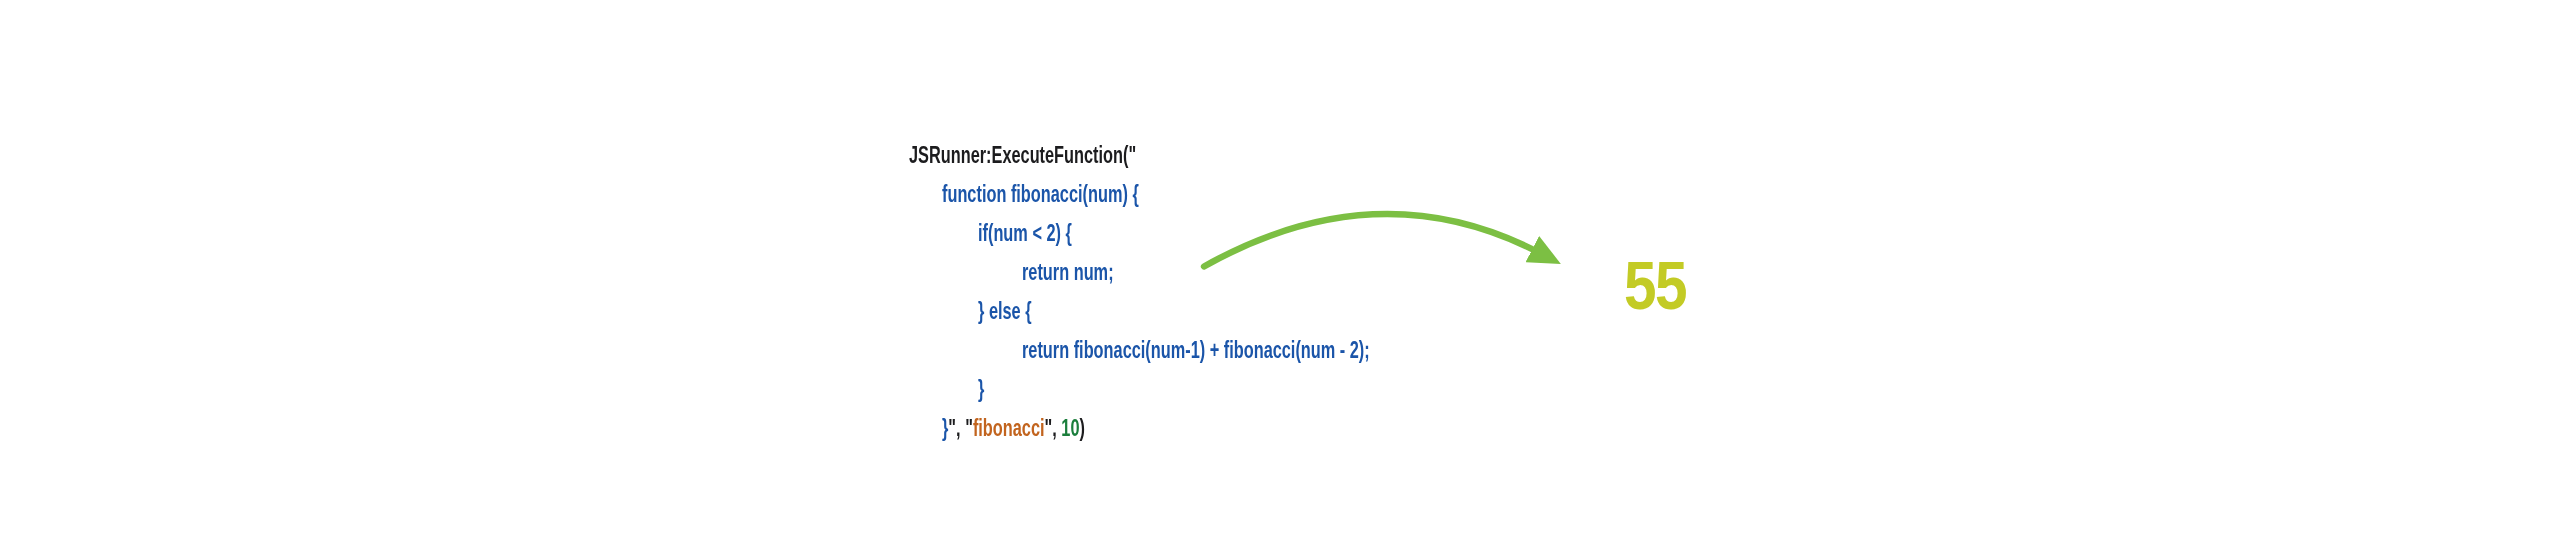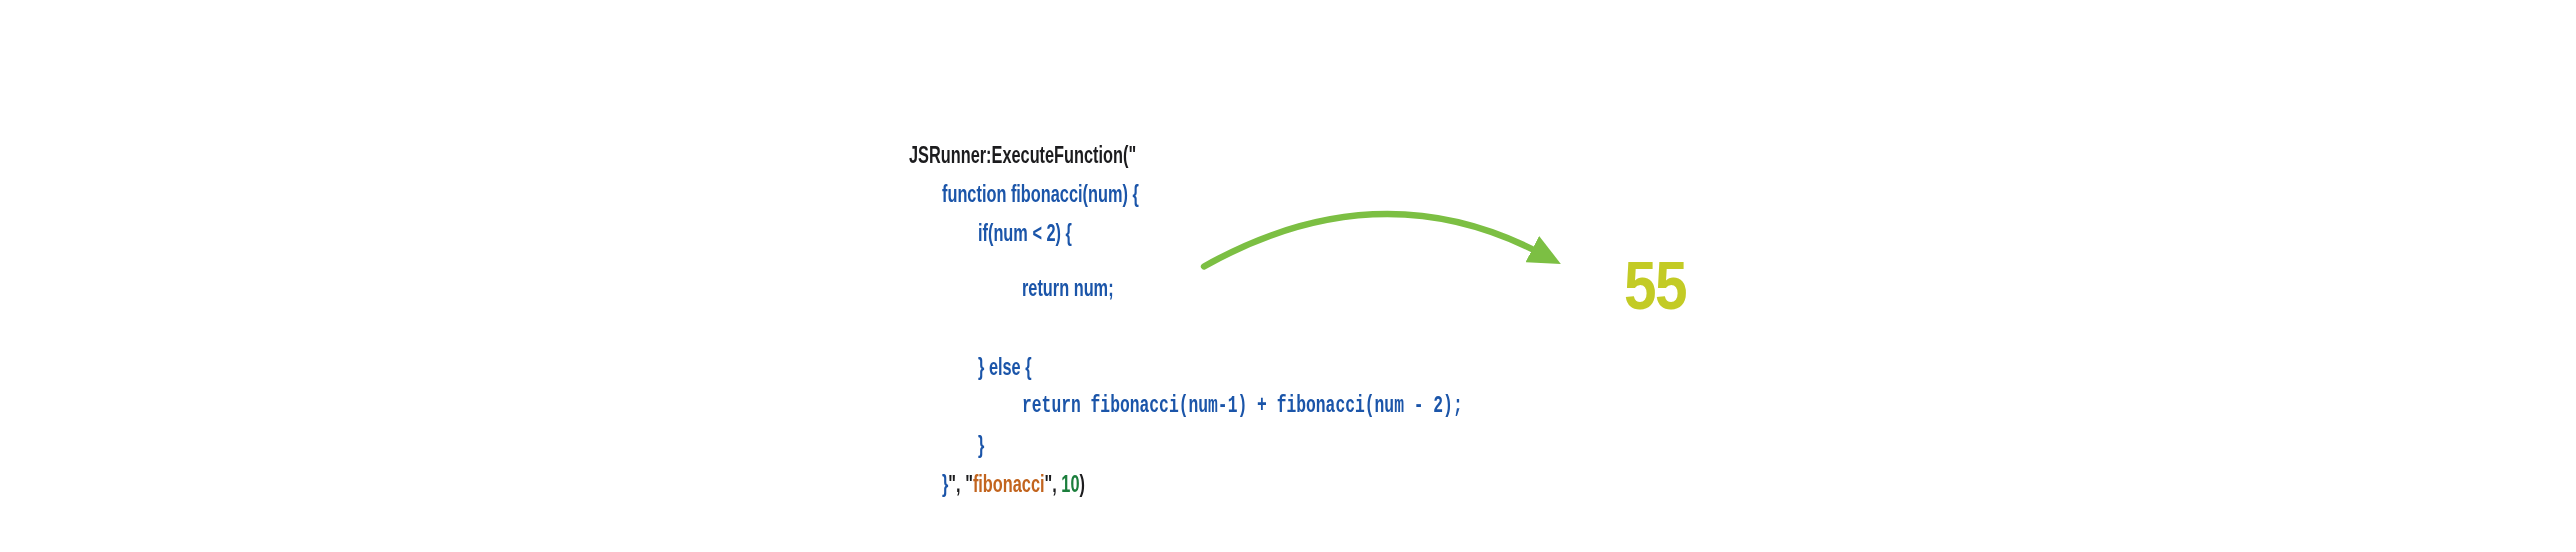--- a/index.html
+++ b/index.html
@@ -59,23 +59,23 @@
 </style>
 </head>
 <body>
 
 <div class="stage">
 
   <div class="code-block">
       <div class="code-line" style="padding-left: 0px;"><span class="code-text"><span style="color: rgb(28, 28, 30);">JSRunner:ExecuteFunction("</span></span></div>
       <div class="code-line" style="padding-left: 33px;"><span class="code-text"><span style="color: rgb(27, 85, 169);">function fibonacci(num) {</span></span></div>
       <div class="code-line" style="padding-left: 69px;"><span class="code-text"><span style="color: rgb(27, 85, 169);">if(num &lt; 2) {</span></span></div>
-      <div class="code-line" style="padding-left: 113px; margin-top: 16px;"><span class="code-text"><span style="color: rgb(27, 85, 169);">return num;</span></span></div>
-      <div class="code-line" style="padding-left: 69px; margin-top: 40px;"><span class="code-text"><span style="color: rgb(27, 85, 169);">} else {</span></span></div>
-      <div class="code-line" style="padding-left: 113px; font-family: Liberation Mono, monospace;"><span class="code-text"><span style="color: rgb(27, 85, 169);">return fibonacci(num-1) + fibonacci(num - 2);</span></span></div>
+      <div class="code-line" style="padding-left: 113px;"><span class="code-text"><span style="color: rgb(27, 85, 169);">return num;</span></span></div>
+      <div class="code-line" style="padding-left: 69px;"><span class="code-text"><span style="color: rgb(27, 85, 169);">} else {</span></span></div>
+      <div class="code-line" style="padding-left: 113px;"><span class="code-text"><span style="color: rgb(27, 85, 169);">return fibonacci(num-1) + fibonacci(num - 2);</span></span></div>
       <div class="code-line" style="padding-left: 69px;"><span class="code-text"><span style="color: rgb(27, 85, 169);">}</span></span></div>
       <div class="code-line" style="padding-left: 33px;"><span class="code-text"><span style="color: rgb(27, 85, 169);">}</span><span style="color: rgb(28, 28, 30);">", "</span><span style="color: rgb(194, 100, 30);">fibonacci</span><span style="color: rgb(28, 28, 30);">", </span><span style="color: rgb(27, 126, 60);">10</span><span style="color: rgb(28, 28, 30);">)</span></span></div>
     </div>
 
   <svg class="arrow-svg" width="405" height="101" viewBox="0 0 440 110" aria-hidden="true">
     <defs>
       <marker id="arrowhead" markerUnits="strokeWidth" markerWidth="5" markerHeight="4.6" refX="1.2" refY="2.3" orient="auto">
         <path d="M0,0 L5,2.3 L0,4.6 z" fill="#7CBF43"></path>
       </marker>
     </defs>

